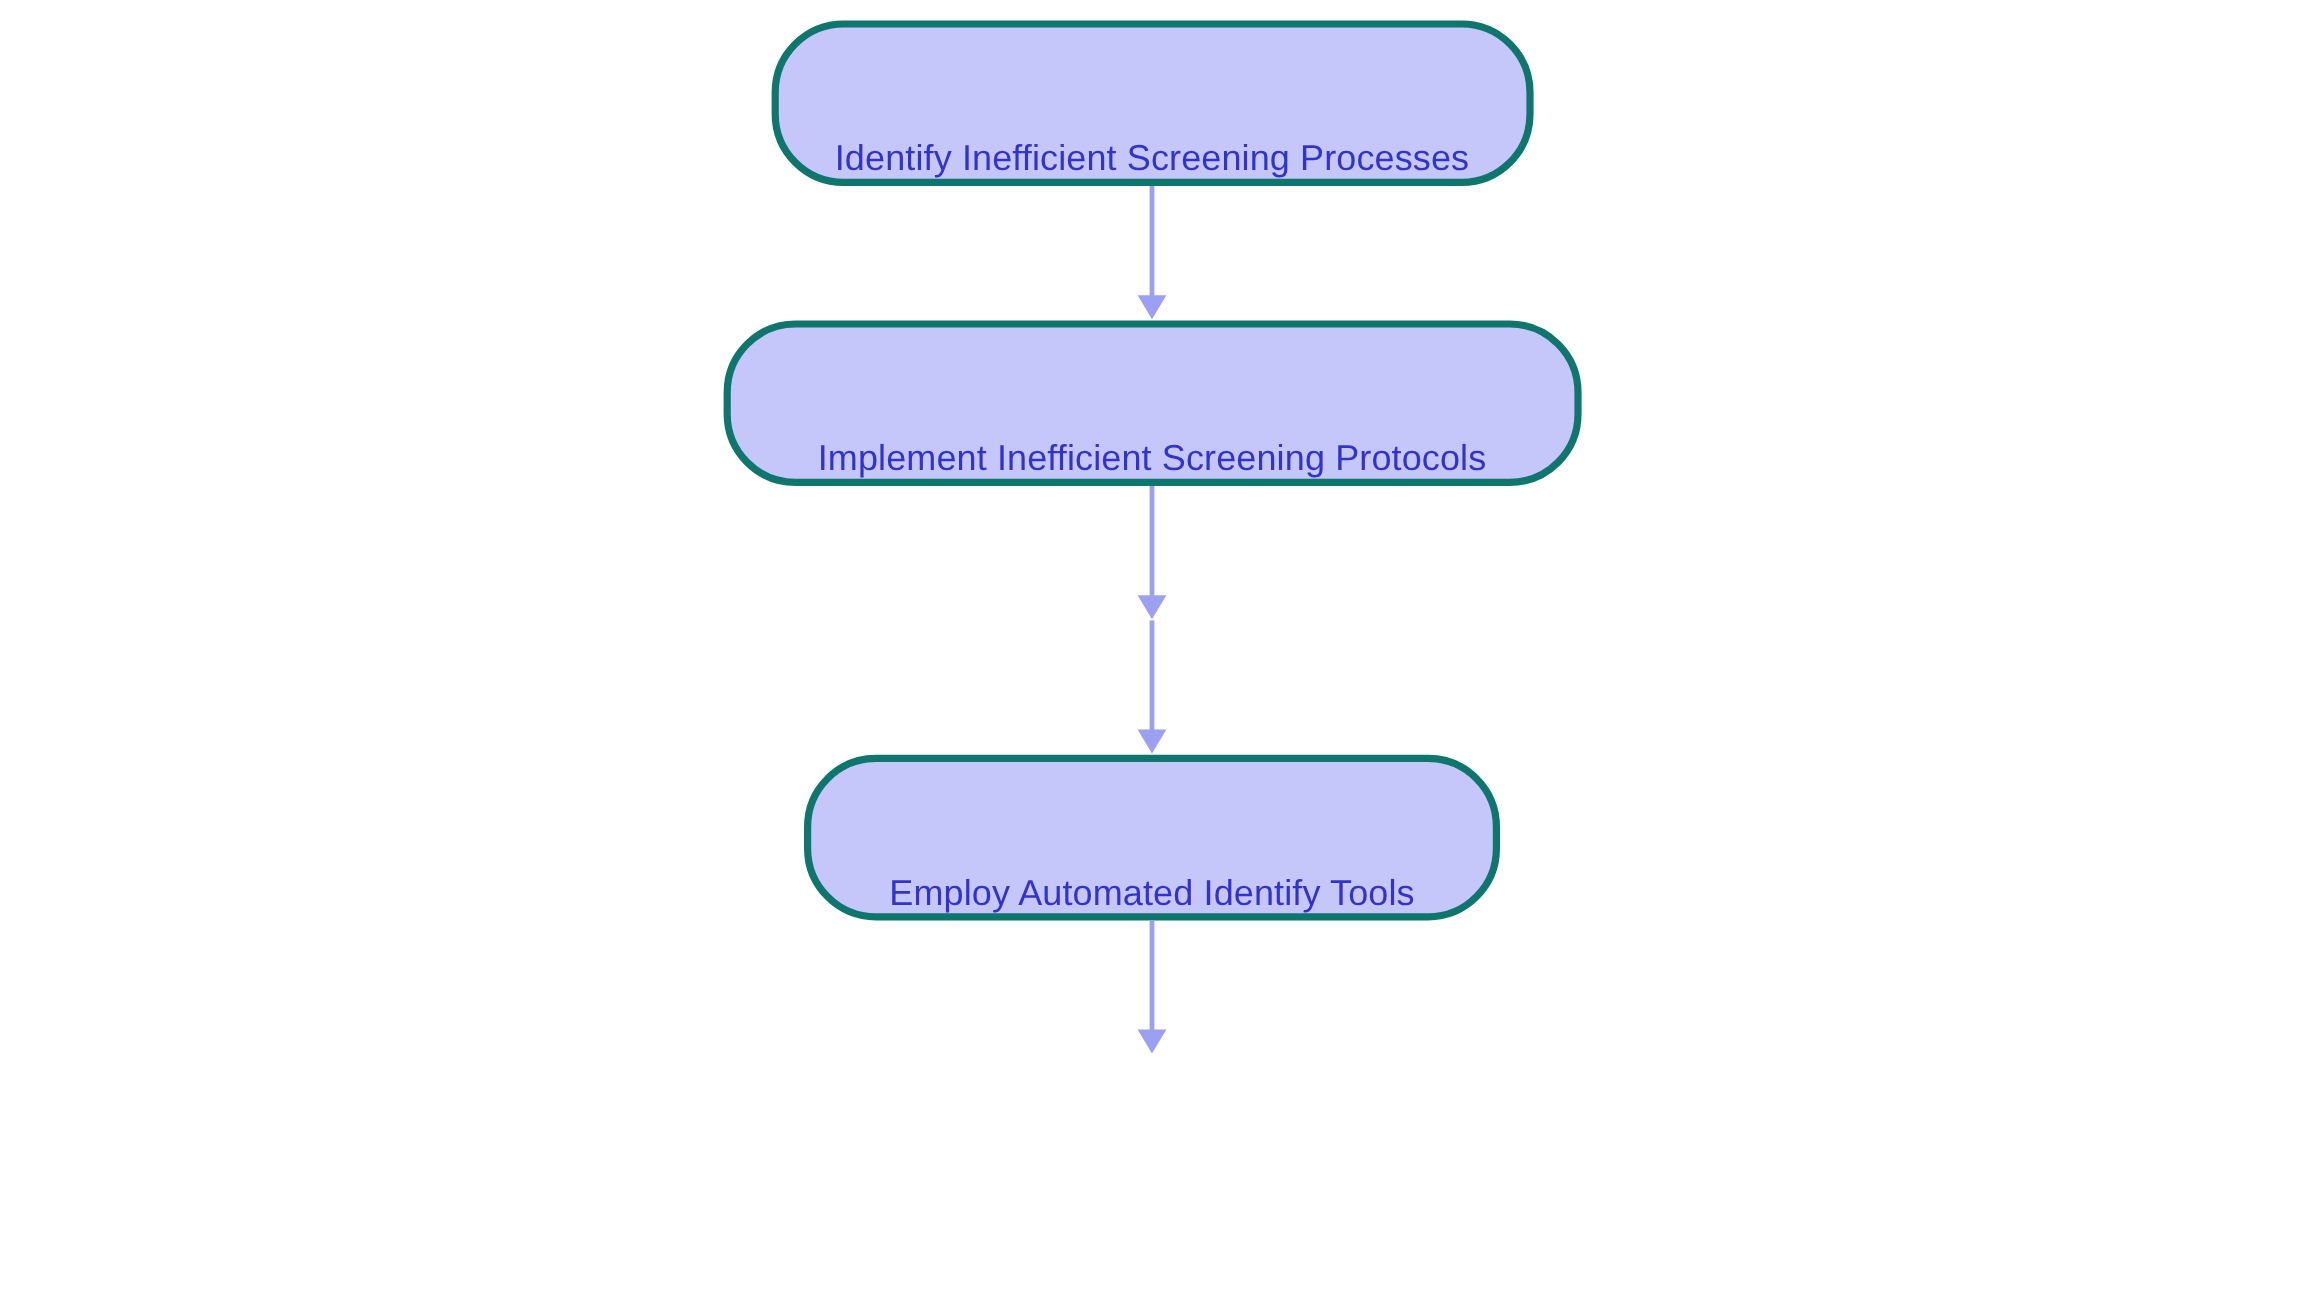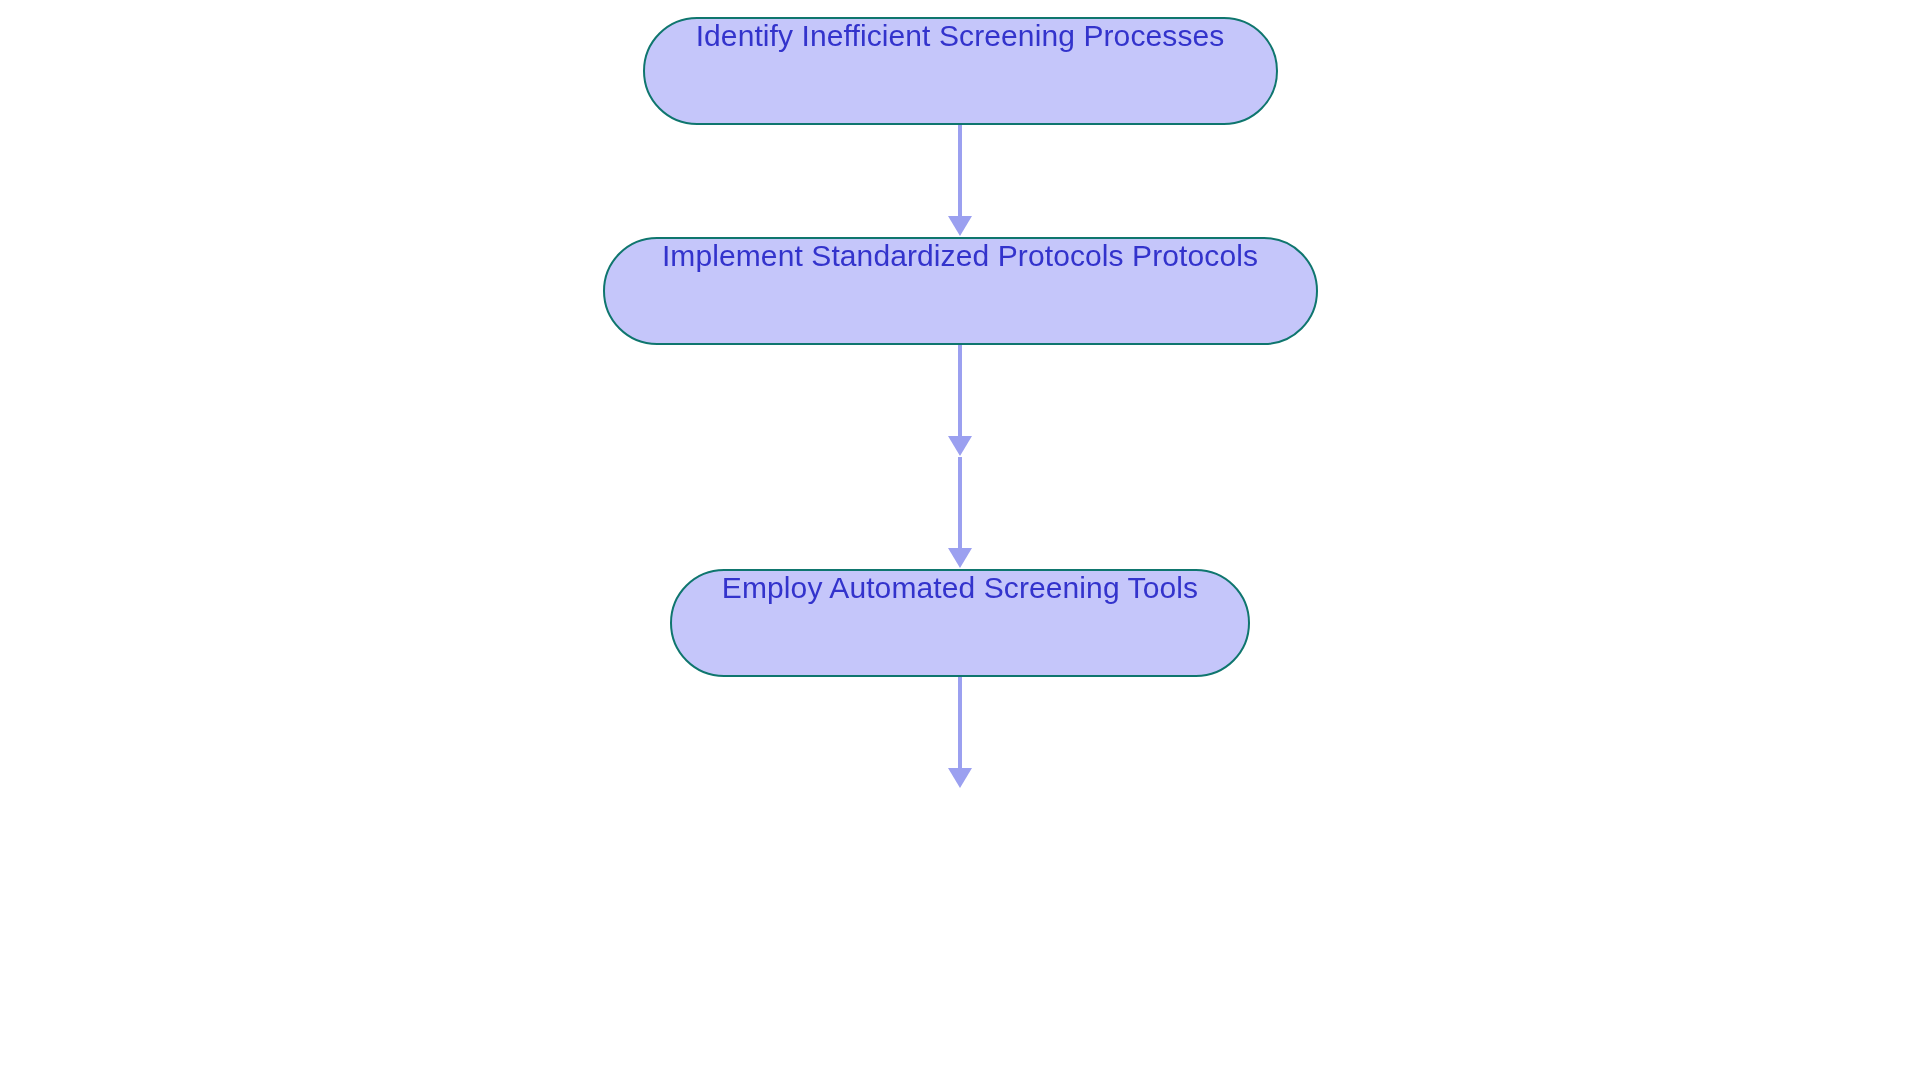--- a/index.html
+++ b/index.html
@@ -27,26 +27,26 @@
     display: flex;
     flex-direction: column;
     align-items: center;
     justify-content: flex-start;
     padding-top: 17px;
     box-sizing: border-box;
   }
   .node {
     position: relative;
     box-sizing: border-box;
-    height: 108px;
+    height: 138px;
     background: #c5c6fa;
-    border: 2px solid #0f766e;
+    border: 6px solid #0f766e;
     border-radius: 60px;
     display: flex;
-    align-items: flex-start;
+    align-items: flex-end;
     justify-content: center;
     flex: 0 0 auto;
   }
   .node-label {
     color: #3333cc;
     font-size: 30px;
     font-weight: 400;
     line-height: 1.1;
     letter-spacing: 0.1px;
     white-space: nowrap;
@@ -92,36 +92,36 @@
     <div class="node w0">
       <span class="node-label">Identify Inefficient Screening Processes</span>
     </div>
 
     <div class="connector">
       <div class="connector-line"></div>
       <div class="connector-head"></div>
     </div>
 
     <div class="node w1">
-      <span class="node-label">Implement Standardized Protocols Protocols</span>
+      <span class="node-label">Implement Inefficient Screening Protocols</span>
     </div>
 
     <div class="connector">
       <div class="connector-line"></div>
       <div class="connector-head"></div>
     </div>
 
 
     <div class="connector">
       <div class="connector-line"></div>
       <div class="connector-head"></div>
     </div>
 
     <div class="node w3">
-      <span class="node-label">Employ Automated Screening Tools</span>
+      <span class="node-label">Employ Automated Identify Tools</span>
     </div>
 
     <div class="connector">
       <div class="connector-line"></div>
       <div class="connector-head"></div>
     </div>
 
 
   </div>
 </div>

